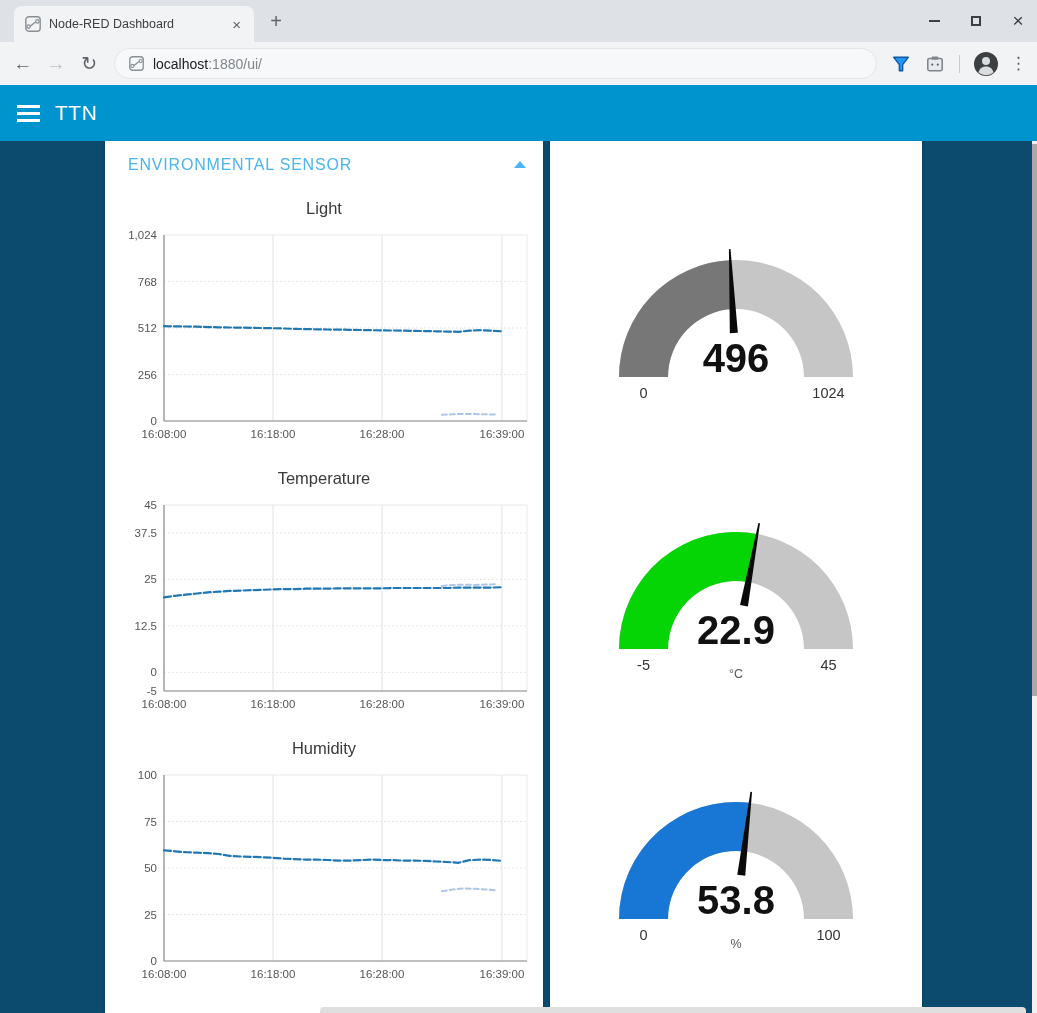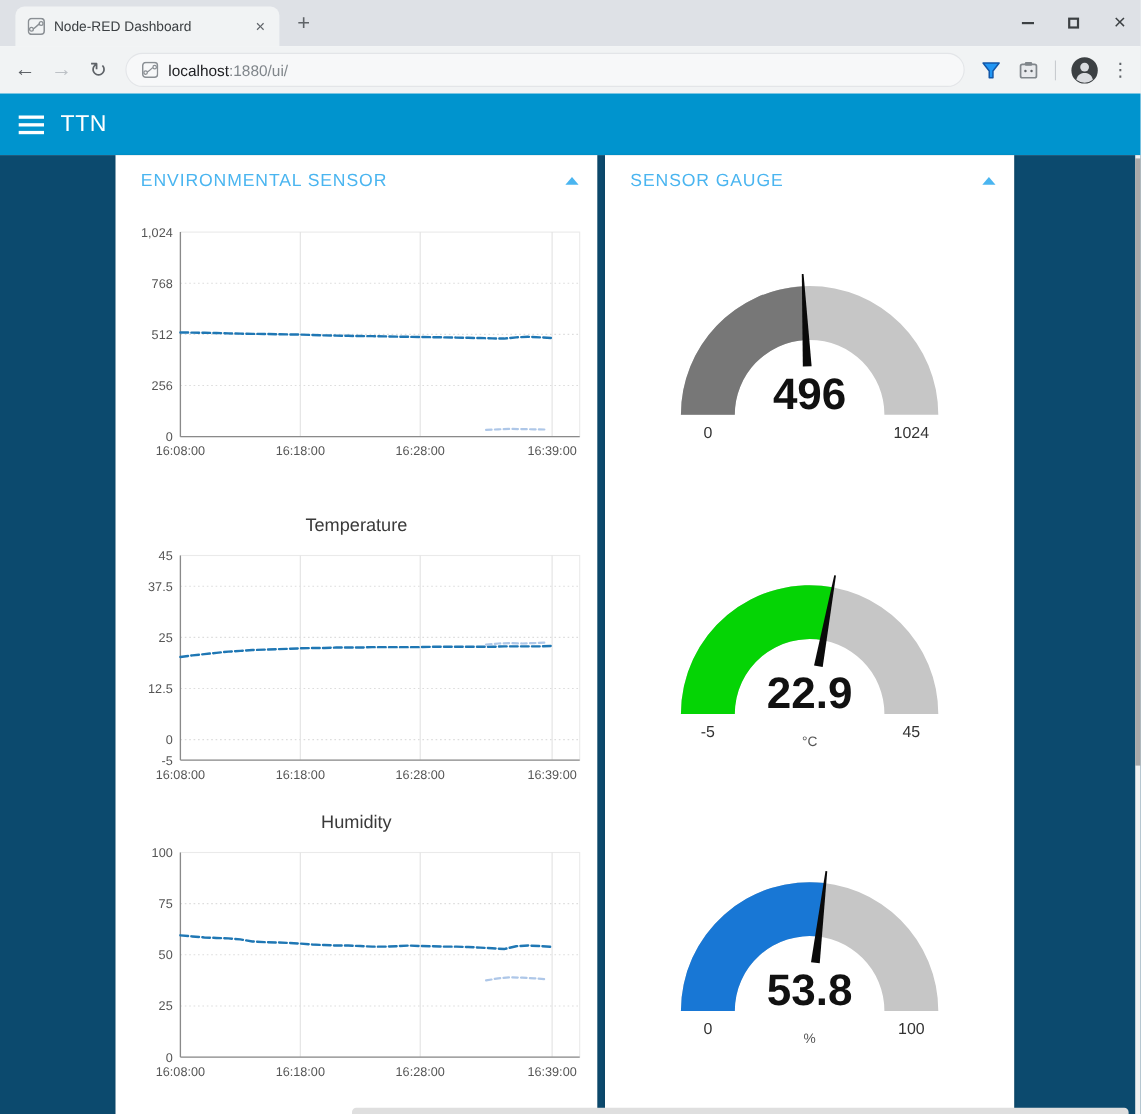--- a/index.html
+++ b/index.html
@@ -144,20 +144,21 @@
   </div>
 
   <div class="content">
 
     <div class="panel panel-left">
       <div class="panel-head">
         <span class="panel-title">ENVIRONMENTAL SENSOR</span>
         <span class="collapse"></span>
       </div>
       <div class="chart-block" style="top:58px;">
+        <div class="chart-title">Light</div>
         <svg class="chart" viewBox="0 0 424 234">
             <rect x="52" y="12" width="363" height="186" fill="none" stroke="#EAEAEA" stroke-width="1"></rect>
             <text x="45" y="202" text-anchor="end" font-size="11.5" fill="#555555" font-family="&quot;Liberation Sans&quot;, sans-serif">0</text>
             <line x1="52" y1="151.5" x2="415" y2="151.5" stroke="#DDDDDD" stroke-width="1" stroke-dasharray="1.5 2.5"></line>
             <text x="45" y="155.5" text-anchor="end" font-size="11.5" fill="#555555" font-family="&quot;Liberation Sans&quot;, sans-serif">256</text>
             <line x1="52" y1="105" x2="415" y2="105" stroke="#DDDDDD" stroke-width="1" stroke-dasharray="1.5 2.5"></line>
             <text x="45" y="109" text-anchor="end" font-size="11.5" fill="#555555" font-family="&quot;Liberation Sans&quot;, sans-serif">512</text>
             <line x1="52" y1="58.5" x2="415" y2="58.5" stroke="#DDDDDD" stroke-width="1" stroke-dasharray="1.5 2.5"></line>
             <text x="45" y="62.5" text-anchor="end" font-size="11.5" fill="#555555" font-family="&quot;Liberation Sans&quot;, sans-serif">768</text>
             <text x="45" y="16" text-anchor="end" font-size="11.5" fill="#555555" font-family="&quot;Liberation Sans&quot;, sans-serif">1,024</text>
@@ -222,24 +223,20 @@
             <text x="389.90000000000003" y="215" text-anchor="middle" font-size="11.5" fill="#555555" font-family="&quot;Liberation Sans&quot;, sans-serif">16:39:00</text>
             <line x1="52" y1="12" x2="52" y2="198" stroke="#8A8A8A" stroke-width="1.2"></line>
             <line x1="52" y1="198" x2="415" y2="198" stroke="#8A8A8A" stroke-width="1.2"></line>
             <path d="M52.0 87.3 L62.9 88.3 L73.8 89.2 L84.7 89.7 L95.6 90.1 L106.5 91.0 L117.4 92.9 L128.3 93.5 L139.2 93.8 L150.1 94.2 L161.0 94.8 L171.9 95.7 L182.8 96.1 L193.7 96.6 L204.6 96.6 L215.5 97.0 L226.4 97.6 L237.3 97.6 L248.2 97.2 L259.1 96.6 L270.0 97.0 L280.9 97.2 L291.8 97.6 L302.7 97.6 L313.6 97.9 L324.5 98.5 L335.4 99.0 L346.3 99.8 L357.2 97.2 L368.1 96.6 L379.0 97.0 L389.9 97.9" fill="none" stroke="#1F77B4" stroke-width="2.2" stroke-dasharray="7 3" stroke-linecap="round"></path>
             <path d="M329.9 128.3 L340.9 126.4 L351.8 125.5 L362.7 125.8 L373.6 126.4 L384.4 127.3" fill="none" stroke="#AEC7E8" stroke-width="2" stroke-dasharray="5 3" stroke-linecap="round"></path>
           </svg>
       </div>
     </div>
 
     <div class="panel panel-right">
-      <div class="panel-head">
-        <span class="panel-title">SENSOR GAUGE</span>
-        <span class="collapse"></span>
-      </div>
       <div class="gauge-block" style="top:96px;">
         <svg class="gauge" viewBox="0 0 300 192">
             <path d="M33 139.99999999999997 A117 117 0 0 1 267 140 L218 140 A68 68 0 0 0 82 140 Z" fill="#C6C6C6"></path>
             <path d="M33 139.99999999999997 A117 117 0 0 1 144.2590821036921 23.14093162399483 L146.66339814573558 72.08190897804828 A68 68 0 0 0 82 140 Z" fill="#777777"></path>
             <polygon points="143.84584050477292,96.24927062428208 151.8362041544143,95.85672922966273 144.51837405105462,12.114927466275997 142.92030132112635,12.193435745199867" fill="#0A0A0A"></polygon>
             <text x="150" y="135" text-anchor="middle" font-size="40" fill="#111111" font-family="&quot;Liberation Sans&quot;, sans-serif" font-weight="bold">496</text>
             <text x="57.5" y="161" text-anchor="middle" font-size="14.5" fill="#333333" font-family="&quot;Liberation Sans&quot;, sans-serif">0</text>
             <text x="242.5" y="161" text-anchor="middle" font-size="14.5" fill="#333333" font-family="&quot;Liberation Sans&quot;, sans-serif">1024</text>
           </svg>
       </div>

